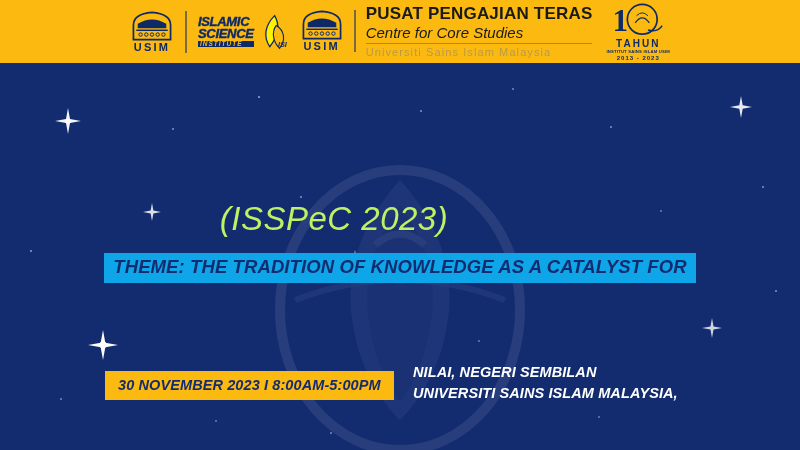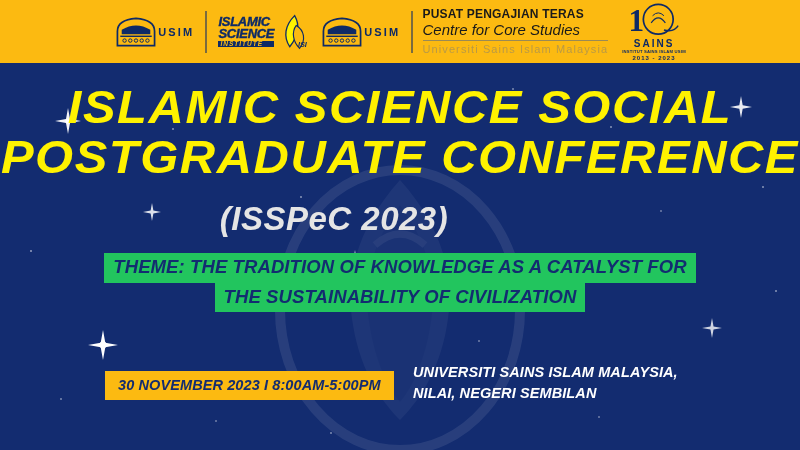--- a/index.html
+++ b/index.html
@@ -44,21 +44,21 @@
     left:0; top:0;
     width:800px; height:63px;
     background:#FCBA11;
     display:flex;
     align-items:center;
     justify-content:center;
     gap:10px;
   }
   .logo-group { display:flex; align-items:center; gap:8px; }
 
-  .usim-logo { display:flex; flex-direction:row; align-items:center; }
+  .usim-logo { display:flex; flex-direction:column; align-items:center; }
   .usim-dome { width:44px; height:30px; display:block; }
   .usim-word {
     font-size:11px; font-weight:bold; letter-spacing:2.2px;
     color:#0E2A66; line-height:1; margin-top:1px;
   }
 
   .logo-divider {
     width:2px; height:42px; background:#0E2A66; opacity:0.55;
     margin:0 3px;
   }
@@ -73,21 +73,21 @@
   .isi-l3 {
     font-size:6.5px; font-weight:bold; font-style:italic;
     color:#FCBA11; letter-spacing:1px; display:block;
     background:#0E2A66; padding:0 2px; margin-top:1px;
   }
   .isi-mark { width:34px; height:36px; display:block; }
 
   .teras-block { display:flex; align-items:center; gap:7px; }
   .teras-text { line-height:1.18; }
   .teras-l1 {
-    font-size:12px; font-weight:bold; color:#1a1a1a;
+    font-size:17px; font-weight:bold; color:#1a1a1a;
     letter-spacing:0.2px; display:block;
   }
   .teras-l2 {
     font-size:15px; font-style:italic; color:#1a1a1a;
     display:block;
   }
   .teras-rule { height:1px; background:#9a8a55; margin:1.5px 0; }
   .teras-l3 {
     font-size:11px; color:#B99A46; letter-spacing:1.1px; display:block;
   }
@@ -126,36 +126,36 @@
     letter-spacing:1.5px;
     transform:scaleX(1.04);
     font-family:"Liberation Sans", sans-serif;
     white-space:nowrap;
   }
 
   .subtitle {
     position:absolute;
     left:0; top:200px; width:668px;
     text-align:center;
-    color:#e5e5e5;
+    color:#bef264;
     font-size:33px;
-    font-weight:bold;
+    font-weight:normal;
     font-style:italic;
     letter-spacing:0.5px;
   }
 
   
   .theme-wrap {
     position:absolute;
     left:0; top:253px; width:800px;
     text-align:center;
   }
   .theme-line {
     display:inline-block;
-    background:#22c55e;
+    background:#0ea5e9;
     color:#132C70;
     font-size:18.5px;
     font-weight:bold;
     font-style:italic;
     letter-spacing:0.1px;
     padding:3px 9px 4px 9px;
     line-height:1.22;
     white-space:nowrap;
   }
 
@@ -294,38 +294,33 @@
     </div>
 
     <div class="anniv-logo">
       <svg class="anniv-mark" viewBox="0 0 76 52">
         <text x="2" y="42" font-family="Liberation Serif, serif" font-size="44" font-weight="bold" fill="#0E2A66">1</text>
         <circle cx="44" cy="25" r="21" fill="#FCBA11" stroke="#0E2A66" stroke-width="2.4"></circle>
         <path d="M34 30 q10 -14 20 0" fill="none" stroke="#0E2A66" stroke-width="1.6"></path>
         <path d="M36 20 q8 -8 16 0" fill="none" stroke="#0E2A66" stroke-width="1.4"></path>
         <path d="M52 40 q14 4 20 -6" fill="none" stroke="#0E2A66" stroke-width="2"></path>
       </svg>
-      <span class="anniv-tahun">SAINS</span>
+      <span class="anniv-tahun">TAHUN</span>
       <span class="anniv-sub">INSTITUT SAINS ISLAM USIM</span>
       <span class="anniv-years">2013 - 2023</span>
     </div>
   </div>
 
-  <div class="title-wrap">
-    <span class="title-line">ISLAMIC SCIENCE SOCIAL</span>
-    <span class="title-line">POSTGRADUATE CONFERENCE</span>
-  </div>
 
   <div class="subtitle">(ISSPeC 2023)</div>
 
   <div class="theme-wrap">
     <div><span class="theme-line">THEME: THE TRADITION OF KNOWLEDGE AS A CATALYST FOR</span></div>
-    <div><span class="theme-line">THE SUSTAINABILITY OF CIVILIZATION</span></div>
   </div>
 
   <div class="date-badge">30 NOVEMBER 2023 I  8:00AM-5:00PM</div>
 
   <div class="venue">
+    <span>NILAI, NEGERI SEMBILAN</span>
     <span>UNIVERSITI SAINS ISLAM MALAYSIA,</span>
-    <span>NILAI, NEGERI SEMBILAN</span>
   </div>
 
 </div>
 
 </body></html>

